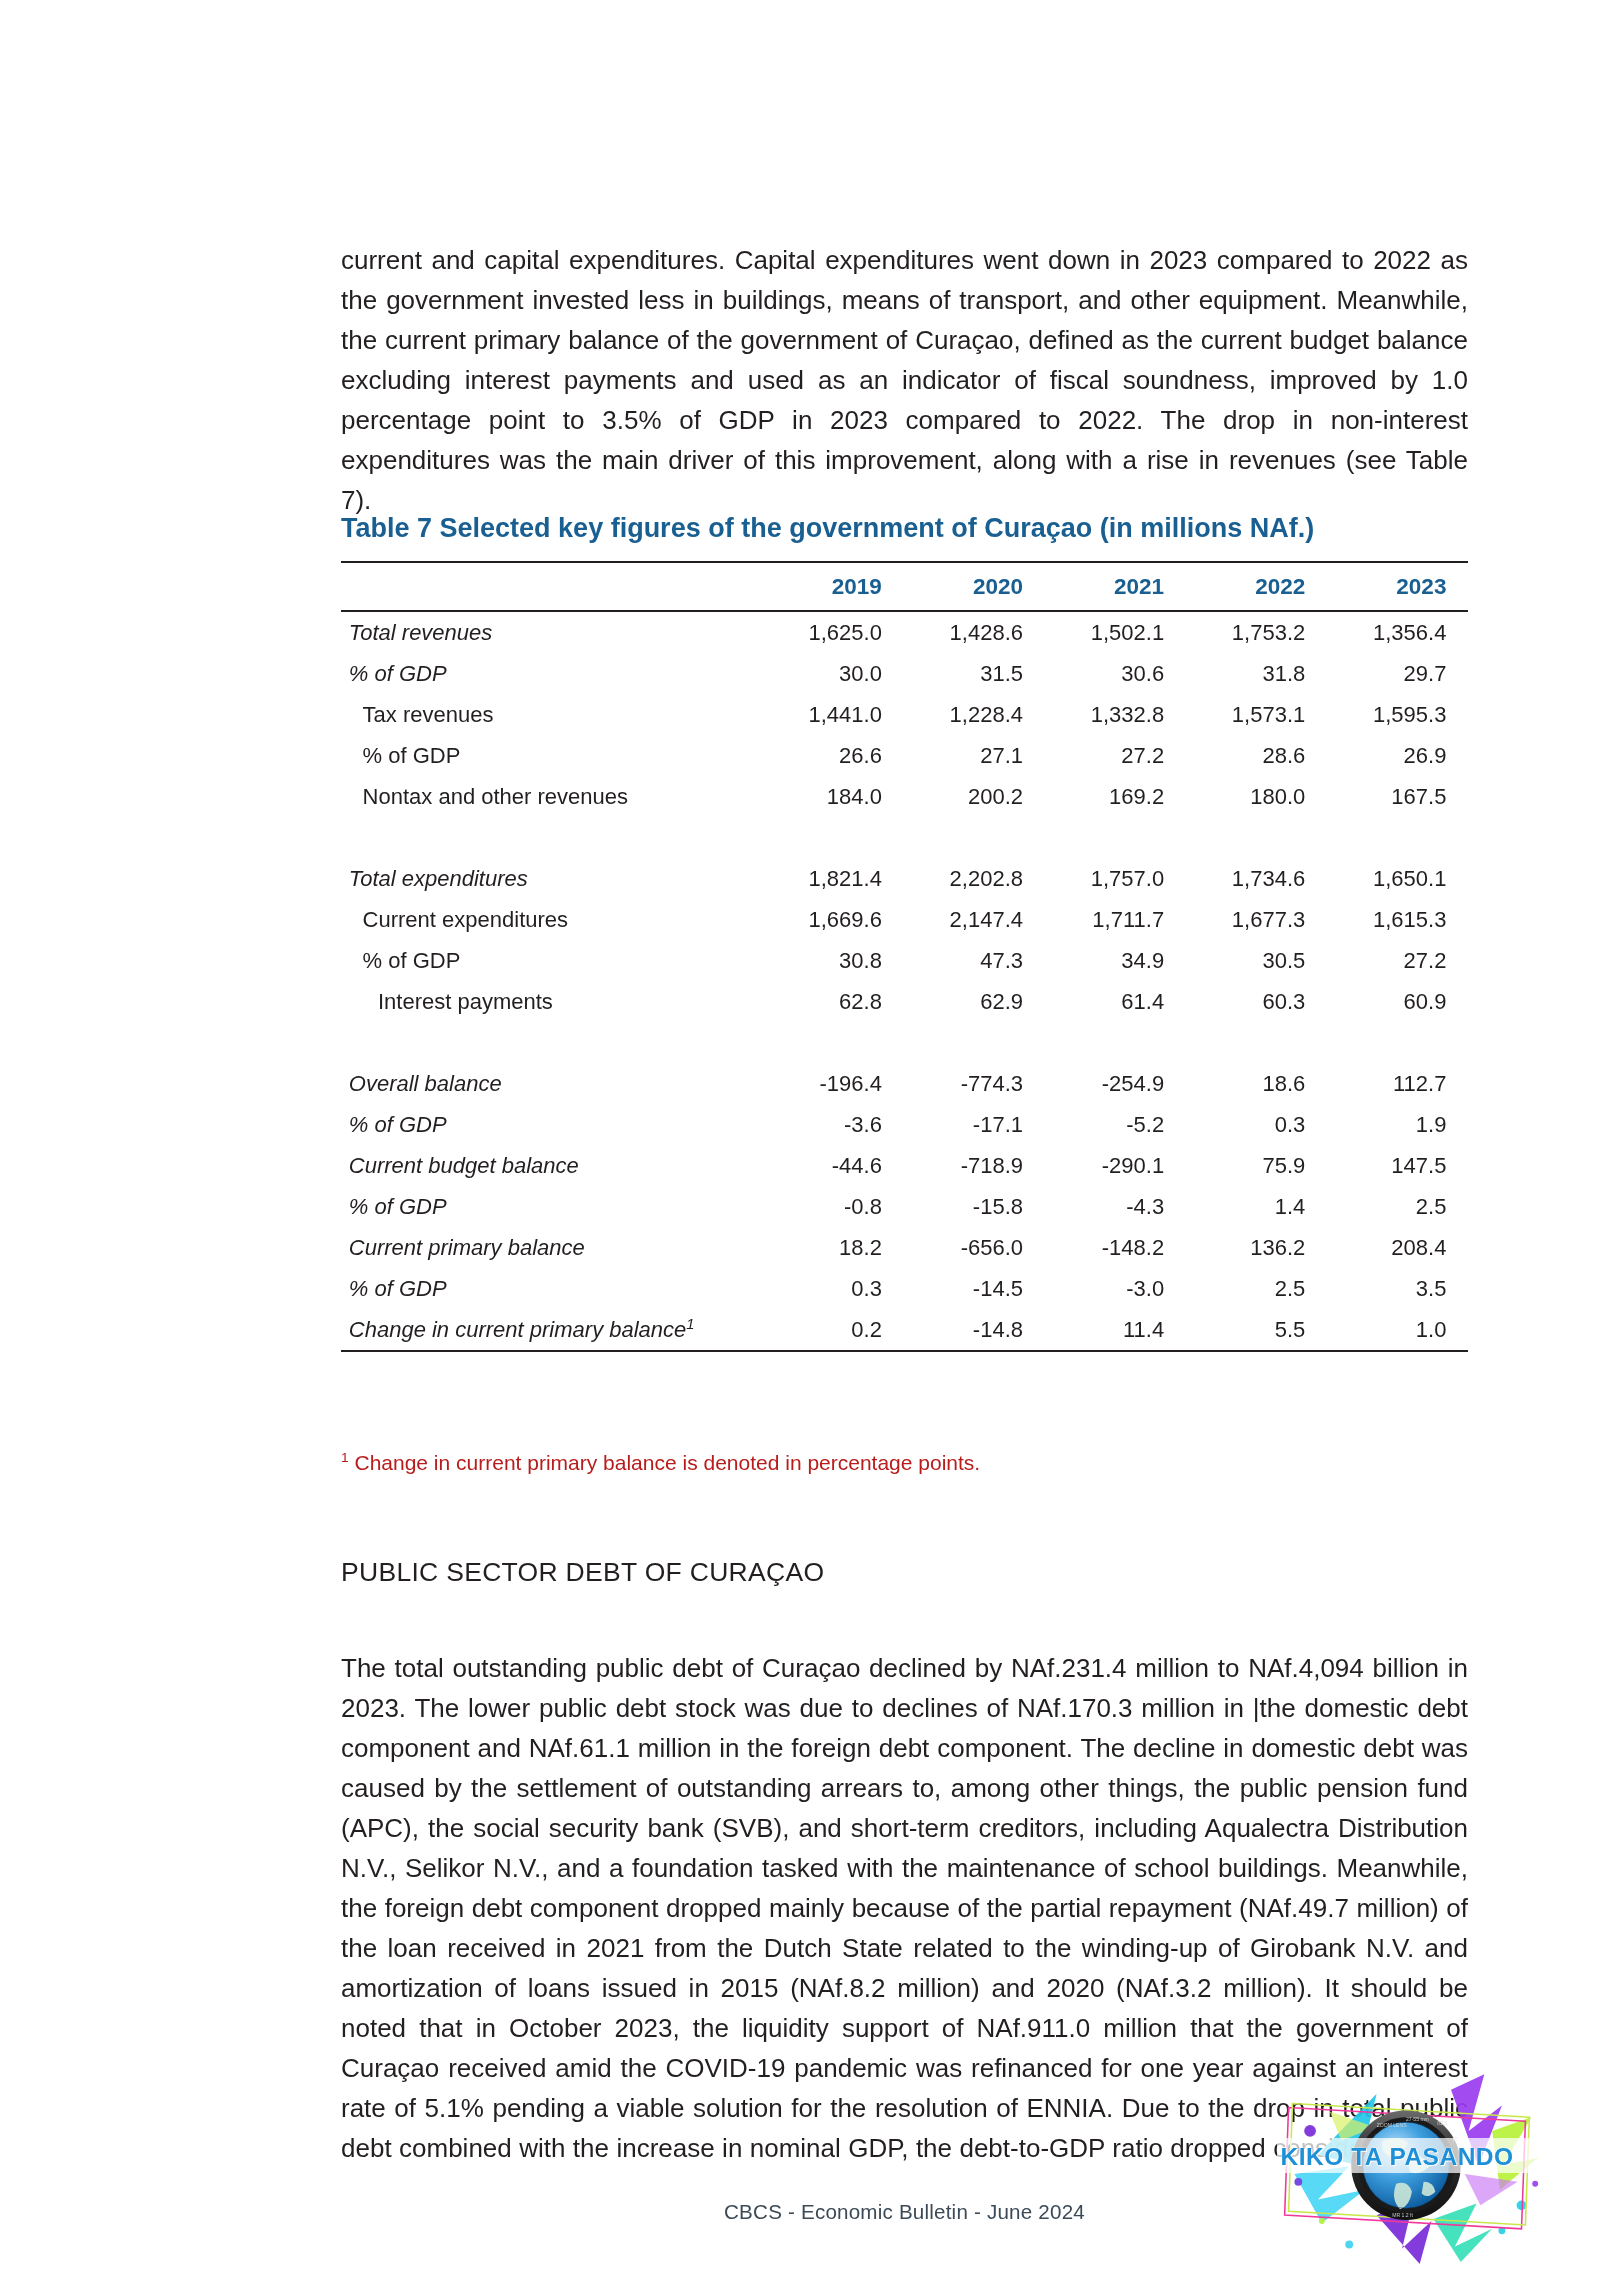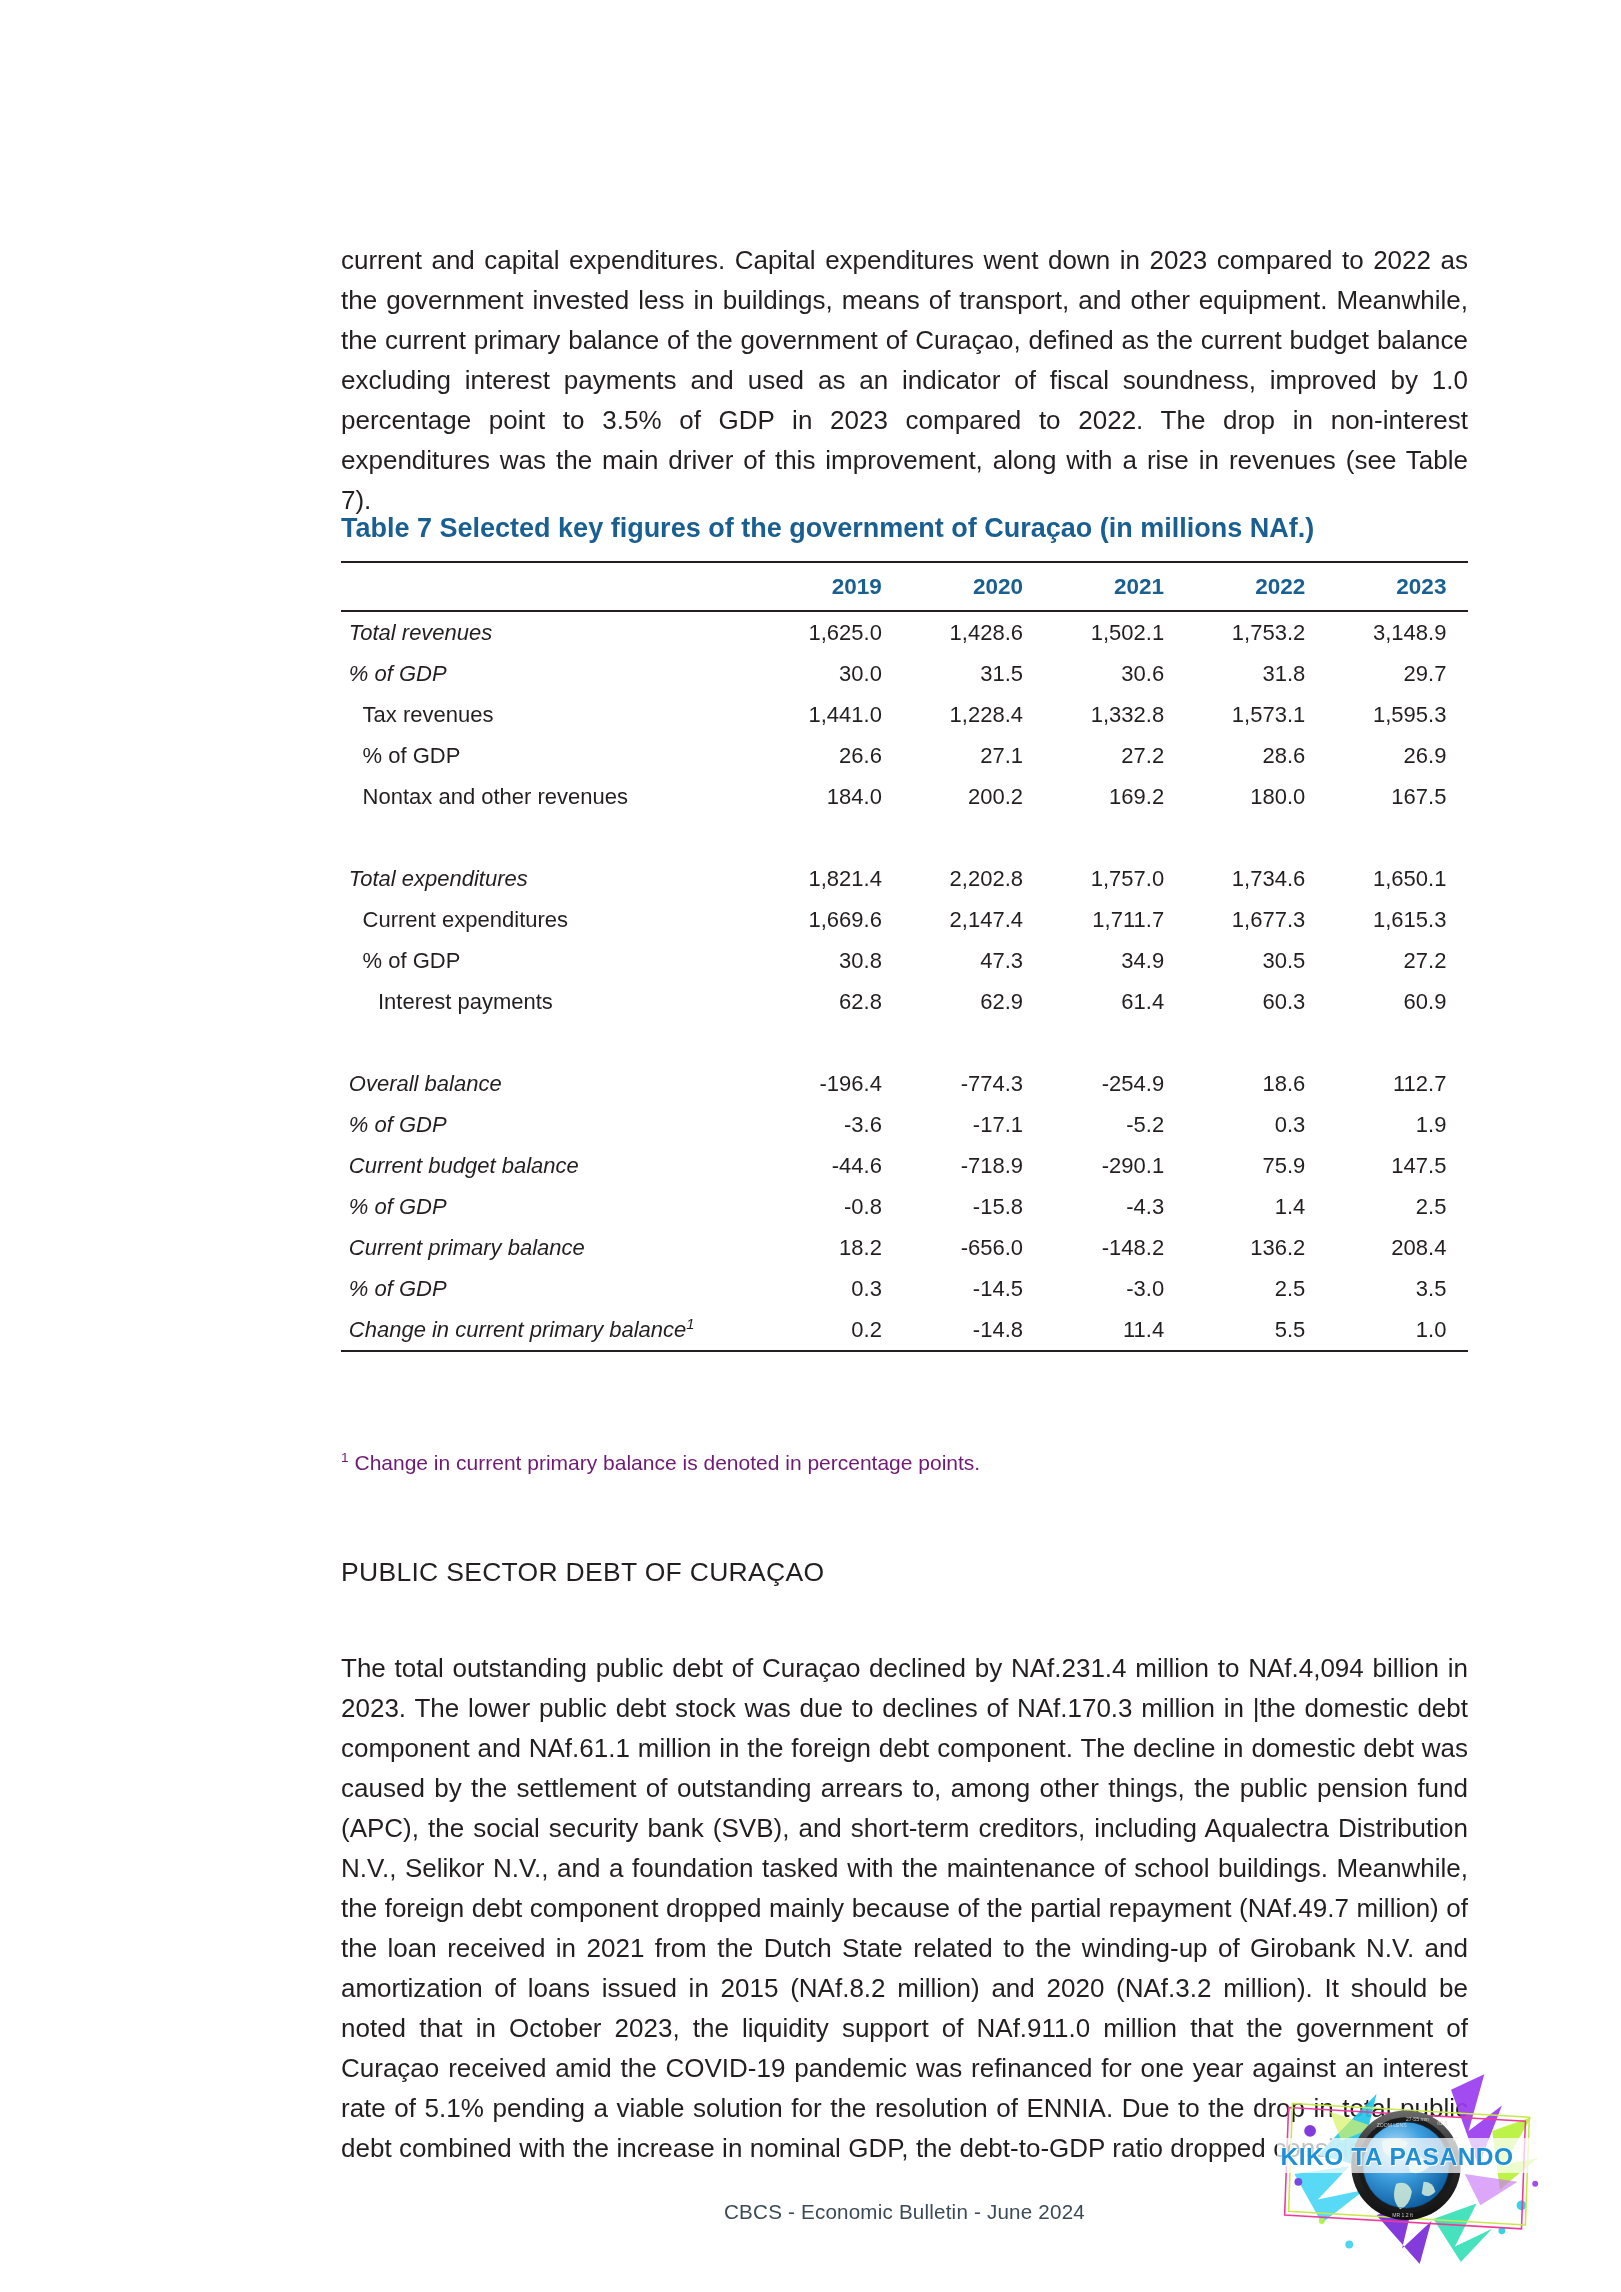--- a/index.html
+++ b/index.html
@@ -132,21 +132,21 @@
 
   sup.fn { font-size: 14.7px; vertical-align: super; }
 
   
   #table-footnote {
     position: absolute;
     top: 1443px;
     left: 0;
     width: 1127px;
     font-size: 21px;
-    color: #701a75;
+    color: #b91c1c;
     line-height: 29px;
   }
   #table-footnote sup { font-size: 13.7px; vertical-align: super; }
 
   
   #page-footer {
     position: absolute;
     top: 2200px;
     left: 0;
     width: 1127px;
@@ -218,21 +218,21 @@
             <th>2023</th>
           </tr>
         </thead>
         <tbody id="table-body">
             <tr class="ind-0">
               <td class="rowlabel">Total revenues</td>
               <td>1,625.0</td>
               <td>1,428.6</td>
               <td>1,502.1</td>
               <td>1,753.2</td>
-              <td>3,148.9</td>
+              <td>1,356.4</td>
             </tr>
             <tr class="ind-0">
               <td class="rowlabel">% of GDP</td>
               <td>30.0</td>
               <td>31.5</td>
               <td>30.6</td>
               <td>31.8</td>
               <td>29.7</td>
             </tr>
             <tr class="ind-1">

